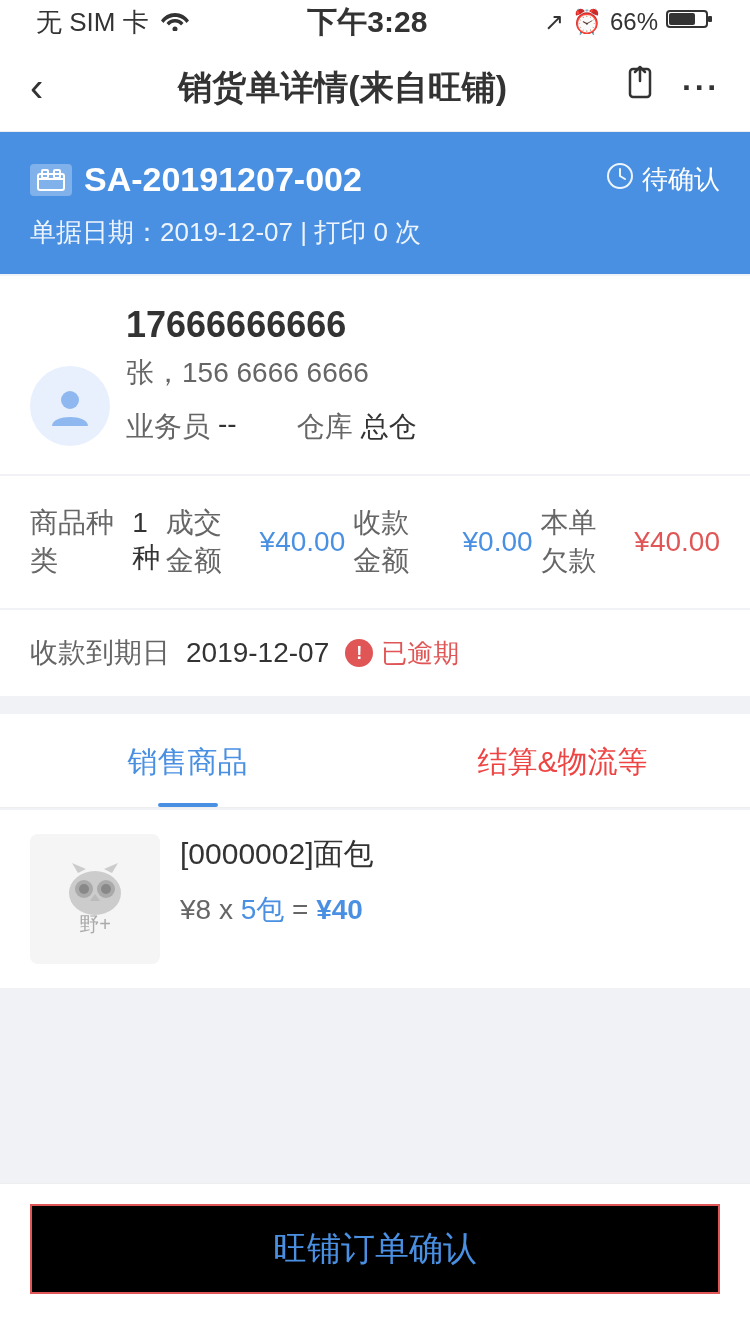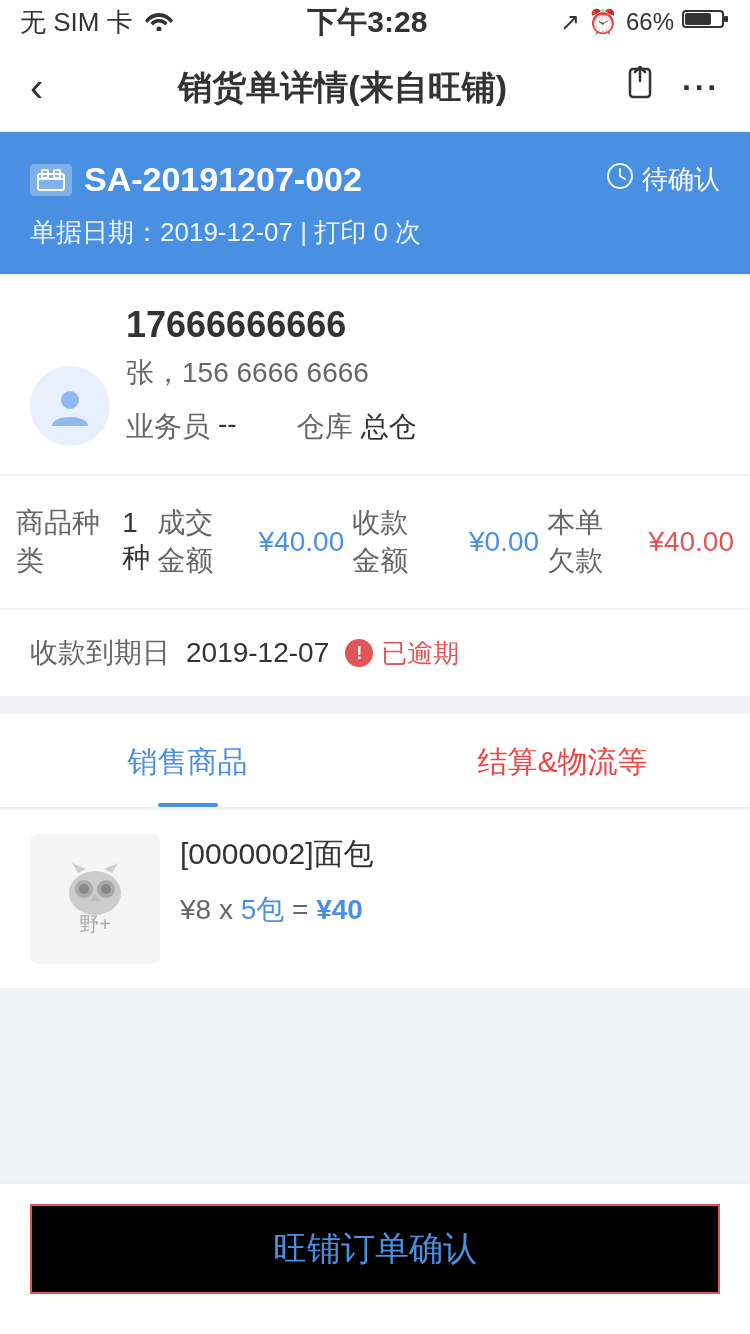--- a/index.html
+++ b/index.html
@@ -13,21 +13,21 @@
       color: #333;
     }
 
     
     .status-bar {
       height: 44px;
       background: #fff;
       display: flex;
       align-items: center;
       justify-content: space-between;
-      padding: 0 20px;
+      padding: 0 36px;
       font-size: 26px;
       font-weight: 500;
     }
     .status-bar-left {
       display: flex;
       align-items: center;
       gap: 10px;
     }
     .status-bar-center {
       font-size: 30px;
@@ -168,21 +168,21 @@
     }
     .meta-value {
       color: #333;
     }
 
     
     .summary-section {
       display: flex;
       justify-content: space-between;
       align-items: flex-start;
-      padding: 28px 16px;
+      padding: 28px 30px;
       background: #fff;
       margin-bottom: 2px;
     }
     .summary-left {
       display: flex;
       align-items: center;
       gap: 16px;
     }
     .summary-label {
       font-size: 28px;

